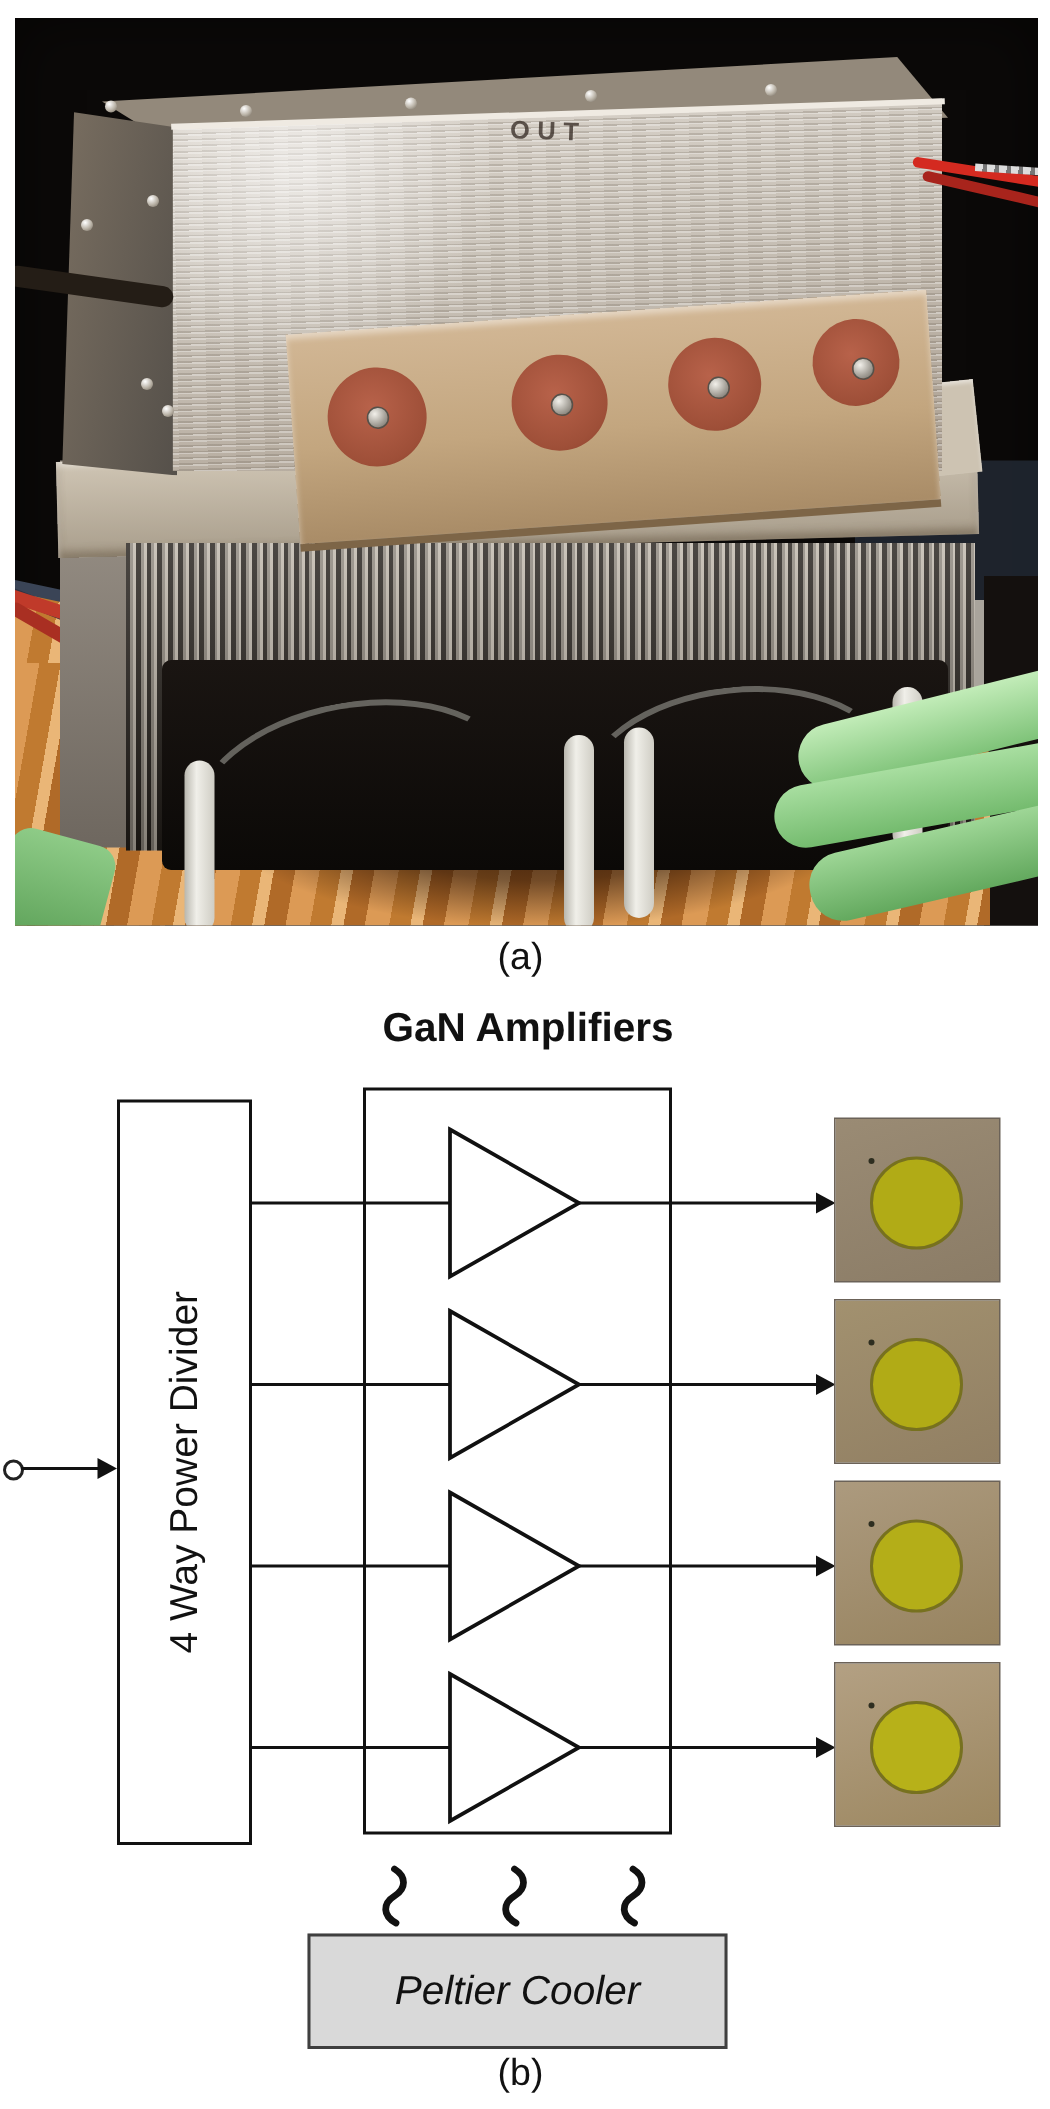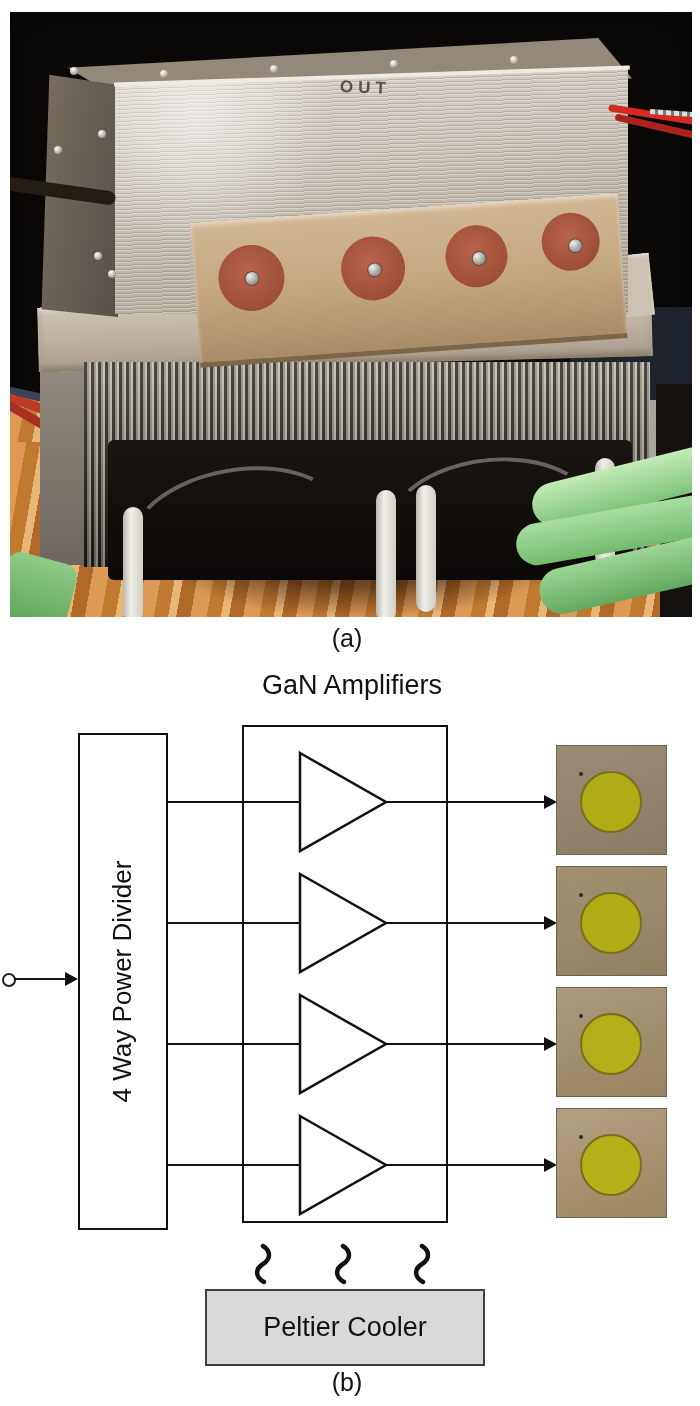--- a/index.html
+++ b/index.html
@@ -92,40 +92,40 @@
   #chain-tr{left:640px;top:99px;width:58px;height:5px;transform:rotate(4deg);
       background:repeating-linear-gradient(90deg,#ddd 0 5px,#777 5px 8px);}
   #cable-left{left:-6px;top:172px;width:112px;height:14px;background:#241d16;border-radius:8px;transform:rotate(8deg);}
 
   
   .caption{width:120px;text-align:center;font-size:25px;color:#111;}
   #cap-a{left:287px;top:624px;}
   #cap-b{left:287px;top:1368px;}
 
   
-  #diag-title{left:177px;top:670px;width:350px;text-align:center;font-size:27px;color:#111;}
+  #diag-title{left:177px;top:670px;width:350px;text-align:center;font-size:27px;color:#111;font-weight:bold;}
   .dbox{border:2px solid #111;background:transparent;}
   #divider-box{left:78px;top:733px;width:86px;height:493px;background:#fff;
       display:flex;align-items:center;justify-content:center;}
   #divider-label{transform:rotate(-90deg);white-space:nowrap;font-size:26px;}
   #amp-box{left:242px;top:725px;width:202px;height:494px;}
   .hline{height:2px;background:#111;}
   .arrow-r{width:0;height:0;border-top:7px solid transparent;border-bottom:7px solid transparent;
       border-left:13px solid #111;}
   #input-circle{left:2px;top:973px;width:10px;height:10px;border:2px solid #222;border-radius:50%;background:#fff;}
   .patch{width:109px;height:108px;border:1px solid #6b6258;}
   .patch-disc{position:absolute;left:23px;top:25px;width:58px;height:58px;border-radius:50%;
       border:2px solid #77711f;}
   .patch-dot{position:absolute;left:22px;top:26px;width:4px;height:4px;border-radius:50%;background:#2e2e20;}
   #patch1{left:556px;top:745px;background:linear-gradient(160deg,#9a8b74,#8b7c66);}
   #patch2{left:556px;top:866px;background:linear-gradient(160deg,#a2916f,#917f63);}
   #patch3{left:556px;top:987px;background:linear-gradient(160deg,#ac9a7e,#97835f);}
   #patch4{left:556px;top:1108px;background:linear-gradient(160deg,#b3a083,#9c8760);}
   #peltier-box{left:205px;top:1289px;width:276px;height:73px;background:#d9d9d9;border:2px solid #3f3f3f;
-      display:flex;align-items:center;justify-content:center;font-size:27px;}
+      display:flex;align-items:center;justify-content:center;font-size:27px;font-style:italic;}
 </style>
 </head>
 <body>
 
 <div class="abs" id="photo">
   <div class="abs bg-navy"></div>
   <div class="abs bg-gray"></div>
   <div class="abs bg-white"></div>
   <div class="abs bg-blackband"></div>
 

